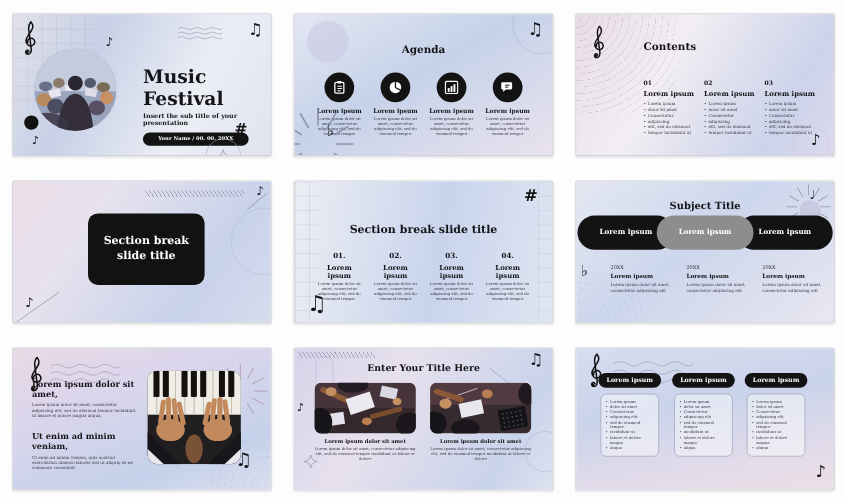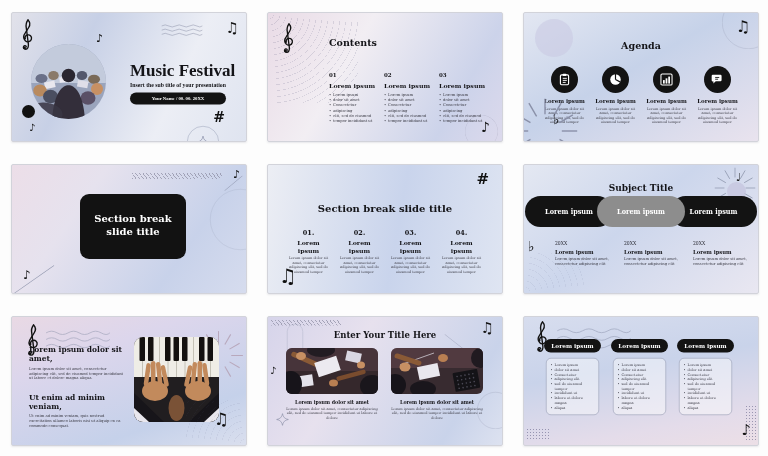--- a/index.html
+++ b/index.html
@@ -9,21 +9,21 @@
   .slide{position:relative;width:234px;height:128px;border:1px solid #d2d3da;border-radius:2px;overflow:hidden;cursor:pointer;box-shadow:0 1px 2px rgba(40,40,70,.10);}
   .inner{position:absolute;left:0;top:0;width:468px;height:256px;transform:scale(.5);transform-origin:0 0;}
   .abs{position:absolute;}
   .deco{position:absolute;font-family:"DejaVu Sans",sans-serif;color:#111;line-height:1;}
   .g-note8::before{content:"\266A";}
   .g-note16::before{content:"\266B";}
   .g-quarter::before{content:"\2669";}
   .g-flat::before{content:"\266D";}
   .g-sharp::before{content:"#";font-family:"DejaVu Serif",serif;font-weight:bold;}
   
-  .bg1{background:linear-gradient(115deg,#e2e2ea 0%,#c7d0e6 30%,#eceef5 68%,#dfe4f0 100%);font-family:Liberation Serif, serif;}
+  .bg1{background:linear-gradient(115deg,#e2e2ea 0%,#c7d0e6 30%,#eceef5 68%,#dfe4f0 100%);}
   .bg2{background:linear-gradient(120deg,#e9dbe6 0%,#f2eef3 35%,#ccd3ea 78%,#dcd9ec 100%);}
   .bg3{background:linear-gradient(150deg,#e3e7f2 0%,#c6d2e9 45%,#e9e3ee 100%);}
   .bg4{background:linear-gradient(125deg,#ecdee8 0%,#e6e2ee 30%,#c8d2ea 72%,#d6dcee 100%);}
   .bg5{background:linear-gradient(100deg,#eceef4 0%,#c9d4ec 55%,#dfe5f2 100%);}
   .bg6{background:linear-gradient(160deg,#e9d9e4 0%,#dcd6ec 30%,#c5d1ea 75%,#dadfee 100%);}
   .bg7{background:linear-gradient(140deg,#e4e8f2 0%,#ccd6ec 45%,#e9e7f1 100%);}
   .bg8{background:linear-gradient(120deg,#d6d4ea 0%,#e7e1ee 35%,#c9d3ea 80%,#dde2f0 100%);}
   .bg9{background:linear-gradient(170deg,#d7ddee 0%,#c9d3ea 40%,#e4dcea 80%,#ecdfe6 100%);}
   
   .hatch{background:repeating-linear-gradient(55deg,#8a8aa0 0 1.5px,transparent 1.5px 6px);opacity:.7;}
@@ -146,20 +146,73 @@
         <div class="abs circ" style="right:54px;top:226px;width:62px;height:62px">
           <svg style="position:absolute;left:18px;top:18px;width:26px;height:26px;color:#6a7290">
               <use href="#sym-sparkle"></use>
             </svg>
         </div>
       </div>
     </div>
   </div>
 
   <div class="cell">
+    <div class="slide bg3">
+      <div class="inner">
+        <div class="abs" style="left:22px;top:12px;width:76px;height:76px;border-radius:50%;background:#c9c9e2;opacity:.6"></div>
+        <div class="abs circ" style="right:-34px;top:-34px;width:104px;height:104px;opacity:.6"></div>
+        <span class="deco g-note16" style="right:16px;top:10px;font-size:32px"></span>
+        <div class="abs h-title" style="left:0;top:54px;width:468px;text-align:center;font-size:19px">Agenda</div>
+        <div class="abs" style="left:36px;top:106px;width:396px;display:flex;gap:12px">
+          <div style="width:90px;text-align:center">
+            <div class="agenda-circle">
+                <svg>
+                  <use href="#sym-clipboard"></use>
+                </svg>
+              </div>
+            <div class="h-title" style="font-size:11px;margin-top:10px">Lorem ipsum</div>
+            <div class="body-t" style="font-size:7px;line-height:9px;margin-top:4px">Lorem ipsum dolor sit amet, consectetur adipiscing elit, sed do eiusmod tempor</div>
+          </div>
+          <div style="width:90px;text-align:center">
+            <div class="agenda-circle">
+                <svg>
+                  <use href="#sym-pie"></use>
+                </svg>
+              </div>
+            <div class="h-title" style="font-size:11px;margin-top:10px">Lorem ipsum</div>
+            <div class="body-t" style="font-size:7px;line-height:9px;margin-top:4px">Lorem ipsum dolor sit amet, consectetur adipiscing elit, sed do eiusmod tempor</div>
+          </div>
+          <div style="width:90px;text-align:center">
+            <div class="agenda-circle">
+                <svg>
+                  <use href="#sym-bars"></use>
+                </svg>
+              </div>
+            <div class="h-title" style="font-size:11px;margin-top:10px">Lorem ipsum</div>
+            <div class="body-t" style="font-size:7px;line-height:9px;margin-top:4px">Lorem ipsum dolor sit amet, consectetur adipiscing elit, sed do eiusmod tempor</div>
+          </div>
+          <div style="width:90px;text-align:center">
+            <div class="agenda-circle">
+                <svg>
+                  <use href="#sym-chat"></use>
+                </svg>
+              </div>
+            <div class="h-title" style="font-size:11px;margin-top:10px">Lorem ipsum</div>
+            <div class="body-t" style="font-size:7px;line-height:9px;margin-top:4px">Lorem ipsum dolor sit amet, consectetur adipiscing elit, sed do eiusmod tempor</div>
+          </div>
+        </div>
+        <svg class="abs" style="left:-28px;top:166px;width:140px;height:140px;color:#8a90a8">
+            <use href="#sym-burst"></use>
+          </svg>
+        <span class="deco g-flat" style="left:58px;top:198px;font-size:28px"></span>
+      </div>
+    </div>
+  </div>
+
+  <div class="cell">
     <div class="slide bg2">
       <div class="inner">
         <div class="abs arcs" style="left:0;top:0;width:180px;height:180px"></div>
         <svg class="abs" style="left:26px;top:20px;width:28px;height:66px;color:#111">
             <use href="#sym-clef"></use>
           </svg>
         <div class="abs h-title" style="left:122px;top:48px;font-size:19px">Contents</div>
         <div class="abs" style="left:122px;top:118px;display:flex;gap:12px">
           <div style="width:98px">
             <div class="h-title" style="font-size:11px">01</div>
@@ -193,73 +246,20 @@
               <li>dolor sit amet</li>
               <li>Consectetur</li>
               <li>adipiscing</li>
               <li>elit, sed do eiusmod</li>
               <li>tempor incididunt ut</li>
             </ul>
           </div>
         </div>
         <div class="abs" style="right:8px;top:204px;width:64px;height:64px;border:1px dotted #8a8aa0;border-radius:50%;opacity:.6"></div>
         <span class="deco g-note8" style="right:24px;top:214px;font-size:28px"></span>
-      </div>
-    </div>
-  </div>
-
-  <div class="cell">
-    <div class="slide bg3">
-      <div class="inner">
-        <div class="abs" style="left:22px;top:12px;width:76px;height:76px;border-radius:50%;background:#c9c9e2;opacity:.6"></div>
-        <div class="abs circ" style="right:-34px;top:-34px;width:104px;height:104px;opacity:.6"></div>
-        <span class="deco g-note16" style="right:16px;top:10px;font-size:32px"></span>
-        <div class="abs h-title" style="left:0;top:54px;width:468px;text-align:center;font-size:19px">Agenda</div>
-        <div class="abs" style="left:36px;top:106px;width:396px;display:flex;gap:12px">
-          <div style="width:90px;text-align:center">
-            <div class="agenda-circle">
-                <svg>
-                  <use href="#sym-clipboard"></use>
-                </svg>
-              </div>
-            <div class="h-title" style="font-size:11px;margin-top:10px">Lorem ipsum</div>
-            <div class="body-t" style="font-size:7px;line-height:9px;margin-top:4px">Lorem ipsum dolor sit amet, consectetur adipiscing elit, sed do eiusmod tempor</div>
-          </div>
-          <div style="width:90px;text-align:center">
-            <div class="agenda-circle">
-                <svg>
-                  <use href="#sym-pie"></use>
-                </svg>
-              </div>
-            <div class="h-title" style="font-size:11px;margin-top:10px">Lorem ipsum</div>
-            <div class="body-t" style="font-size:7px;line-height:9px;margin-top:4px">Lorem ipsum dolor sit amet, consectetur adipiscing elit, sed do eiusmod tempor</div>
-          </div>
-          <div style="width:90px;text-align:center">
-            <div class="agenda-circle">
-                <svg>
-                  <use href="#sym-bars"></use>
-                </svg>
-              </div>
-            <div class="h-title" style="font-size:11px;margin-top:10px">Lorem ipsum</div>
-            <div class="body-t" style="font-size:7px;line-height:9px;margin-top:4px">Lorem ipsum dolor sit amet, consectetur adipiscing elit, sed do eiusmod tempor</div>
-          </div>
-          <div style="width:90px;text-align:center">
-            <div class="agenda-circle">
-                <svg>
-                  <use href="#sym-chat"></use>
-                </svg>
-              </div>
-            <div class="h-title" style="font-size:11px;margin-top:10px">Lorem ipsum</div>
-            <div class="body-t" style="font-size:7px;line-height:9px;margin-top:4px">Lorem ipsum dolor sit amet, consectetur adipiscing elit, sed do eiusmod tempor</div>
-          </div>
-        </div>
-        <svg class="abs" style="left:-28px;top:166px;width:140px;height:140px;color:#8a90a8">
-            <use href="#sym-burst"></use>
-          </svg>
-        <span class="deco g-flat" style="left:58px;top:198px;font-size:28px"></span>
       </div>
     </div>
   </div>
 
   <div class="cell">
     <div class="slide bg4">
       <div class="inner">
         <div class="abs hatch" style="right:48px;top:16px;width:180px;height:12px"></div>
         <span class="deco g-note8" style="right:12px;top:8px;font-size:22px"></span>
         <div class="abs" style="right:2px;top:36px;width:46px;height:1px;background:#8a90a8;transform:rotate(-40deg)"></div>

